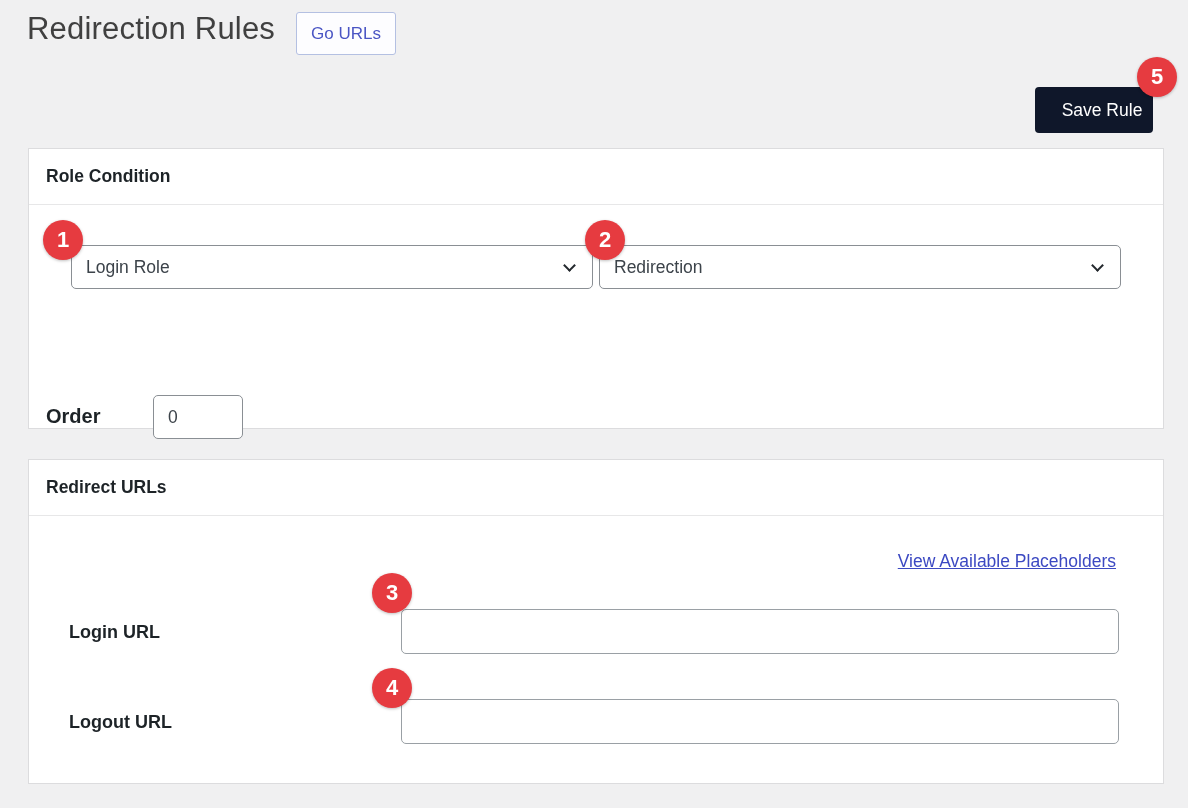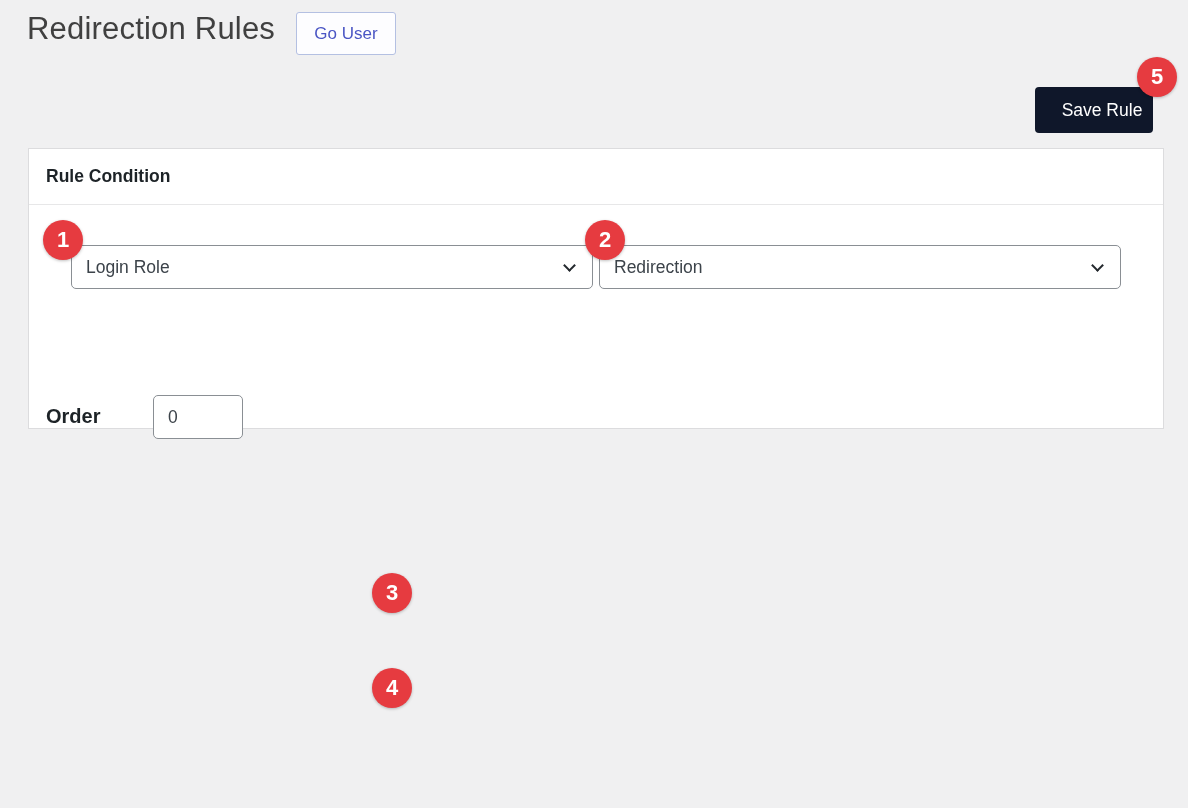--- a/index.html
+++ b/index.html
@@ -169,43 +169,57 @@
   .badge-3 { left: 372px;  top: 573px; }
   .badge-4 { left: 372px;  top: 668px; }
   .badge-5 { left: 1137px; top: 57px;  }
 </style>
 </head>
 <body>
 
 <div id="page">
 
   <h1 class="page-title">Redirection Rules</h1>
-  <button class="go-back-btn">Go User</button>
+  <button class="go-back-btn">Go URLs</button>
   <button class="save-btn">Save Rule</button>
 
   <div class="panel panel-rule-condition">
-    <div class="panel-header">Rule Condition</div>
+    <div class="panel-header">Role Condition</div>
     <div class="panel-body">
 
       <div class="select-box sel-condition">
         <span>Login Role</span>
         <span class="chevron"></span>
       </div>
 
       <div class="select-box sel-value">
         <span>Redirection</span>
         <span class="chevron"></span>
       </div>
 
       <div class="order-label">Order</div>
       <input class="order-input" type="text" value="0" style="">
 
     </div>
   </div>
 
+  <div class="panel panel-redirect-urls">
+    <div class="panel-header">Redirect URLs</div>
+    <div class="panel-body">
+
+      <a class="placeholders-link" href="#">View Available Placeholders</a>
+
+      <div class="url-label login-label">Login URL</div>
+      <input class="url-input login-input" type="text" value="" style="">
+
+      <div class="url-label logout-label">Logout URL</div>
+      <input class="url-input logout-input" type="text" value="" style="">
+
+    </div>
+  </div>
 
   <div class="badge badge-1">1</div>
   <div class="badge badge-2">2</div>
   <div class="badge badge-3">3</div>
   <div class="badge badge-4">4</div>
   <div class="badge badge-5">5</div>
 
 </div>
 
 </body></html>

